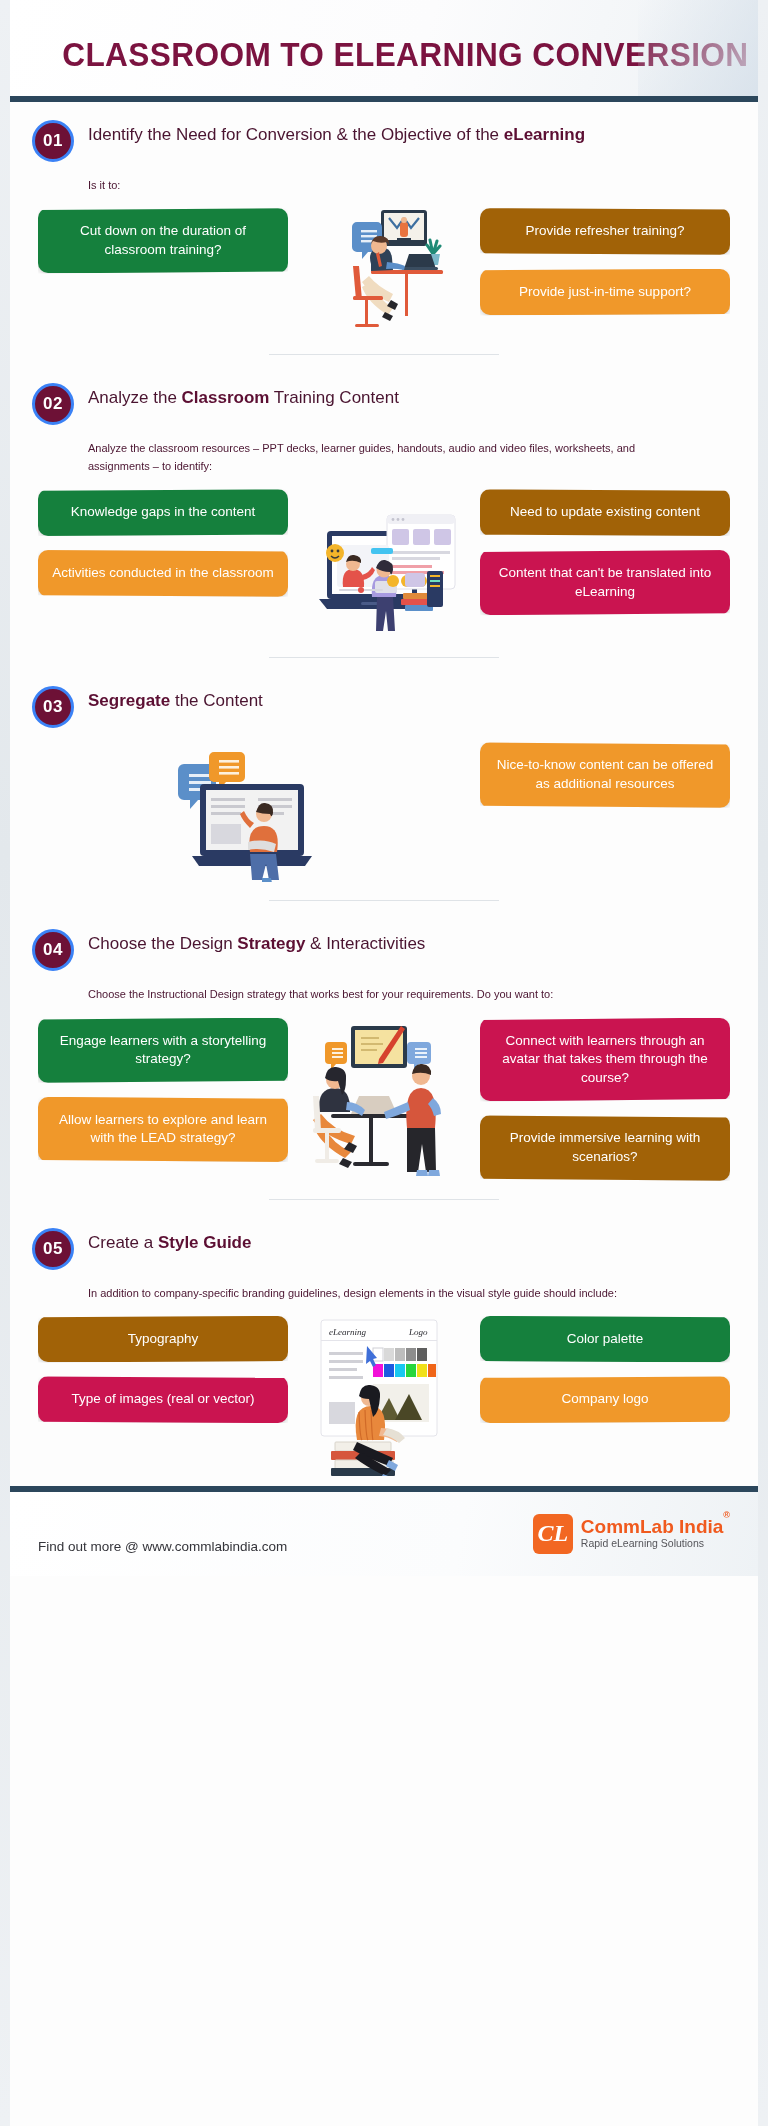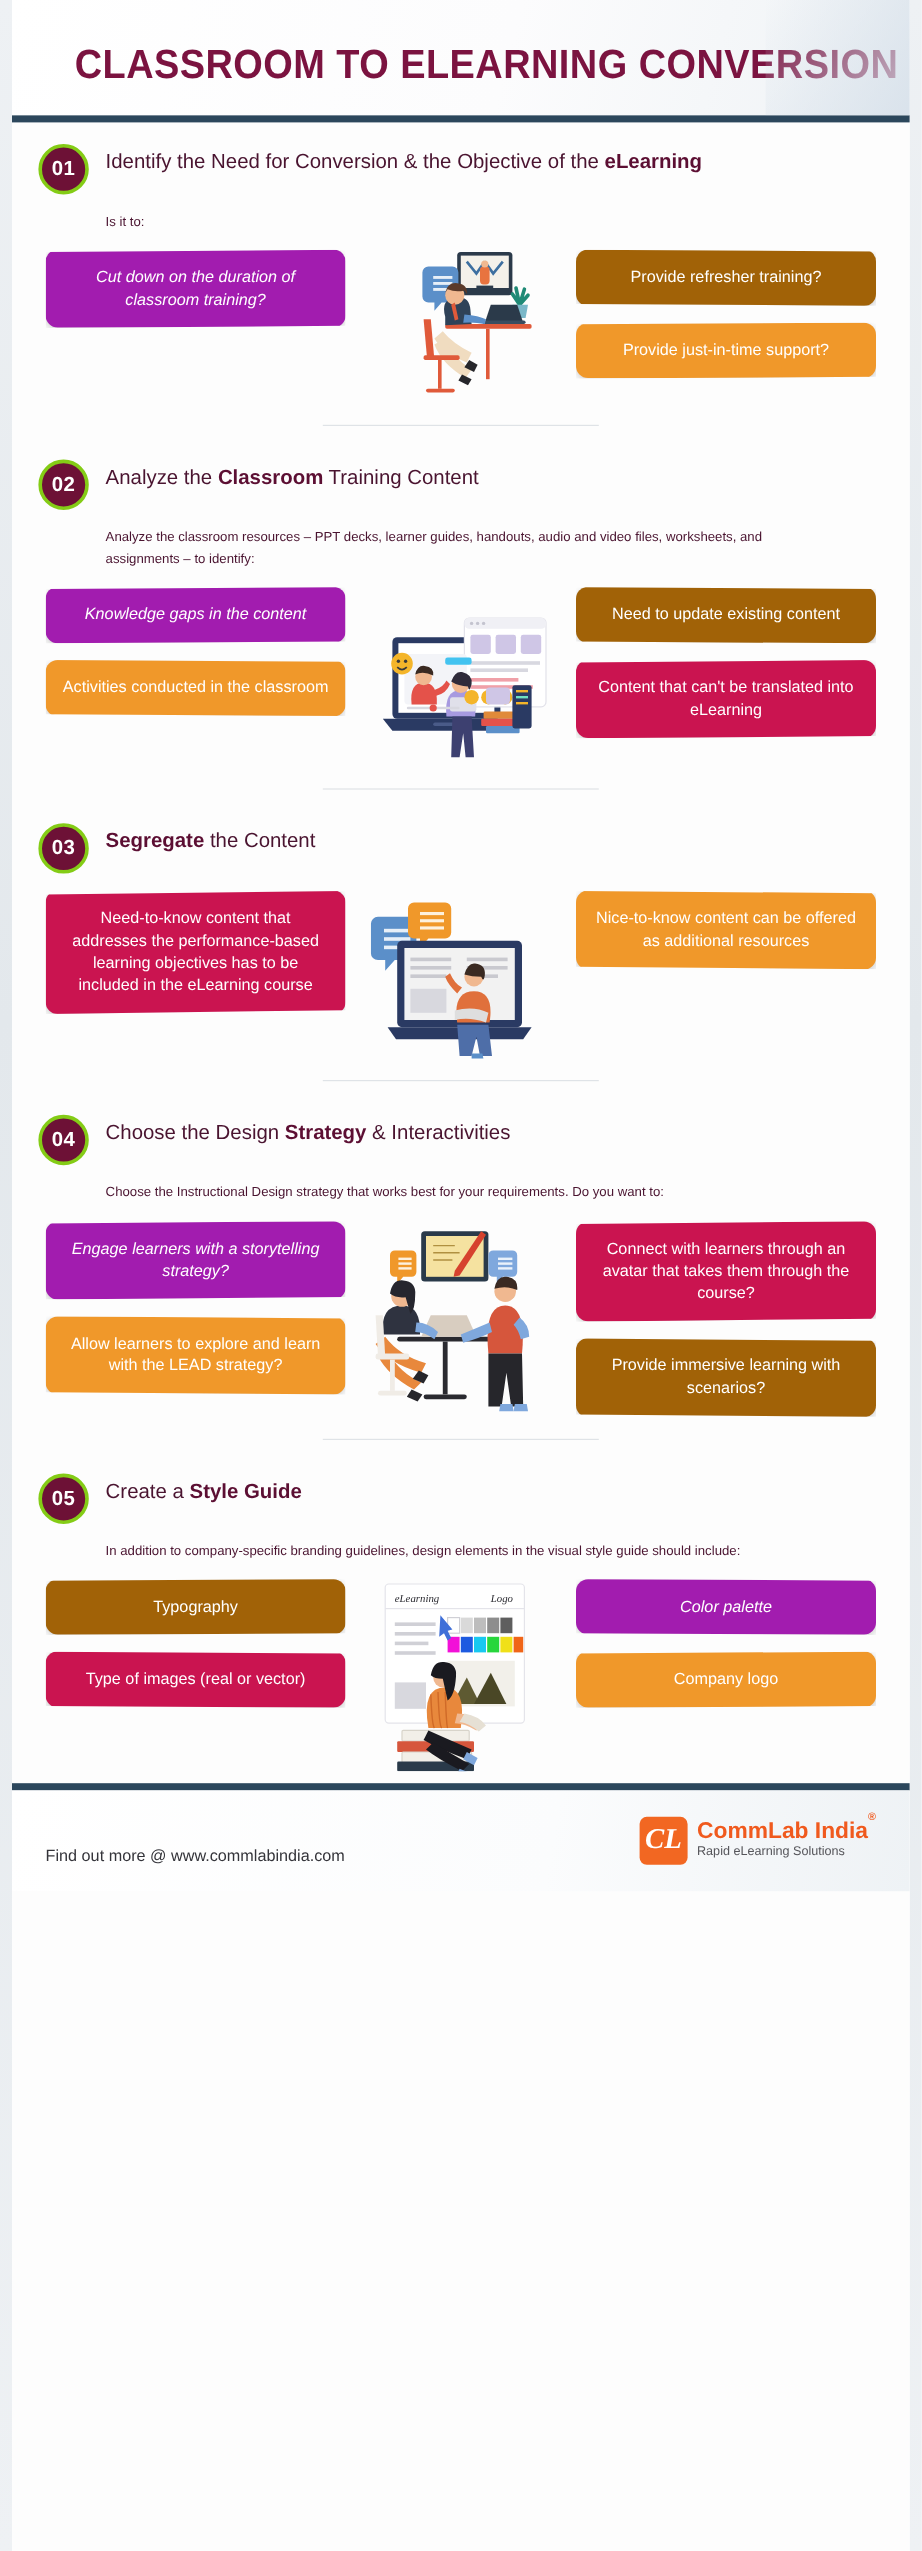--- a/index.html
+++ b/index.html
@@ -82,21 +82,21 @@
     display: flex;
     align-items: flex-start;
     gap: 14px;
   }
 
   .badge {
     flex: 0 0 auto;
     width: 42px; height: 42px;
     border-radius: 50%;
     background: #6d1136;
-    border: 3px solid #84cc16;
+    border: 3px solid #3b82f6;
     color: #ffffff;
     display: flex;
     align-items: center;
     justify-content: center;
     font-family: "Liberation Sans Narrow","Liberation Sans", sans-serif;
     font-size: 17px;
     font-weight: 700;
     letter-spacing: .5px;
     margin-top: 2px;
   }
@@ -152,21 +152,21 @@
   .tag {
     color: #ffffff;
     font-size: 13.5px;
     line-height: 1.38;
     text-align: center;
     padding: 14px 14px;
     border-radius: 10px;
     box-shadow: 0 2px 5px rgba(0,0,0,.16);
     position: relative;
   }
-  .tag.teal   { background: #a21caf; font-style: italic; }
+  .tag.teal   { background: #15803d; }
   .tag.dark   { background: #a16207; }
   .tag.orange { background: #f0982a; }
   .tag.pink   { background: #ca1450; }
 
   
   .skew-a { clip-path: polygon(0% 3%, 100% 0%, 100% 97%, 0% 100%); }
   .skew-b { clip-path: polygon(0% 0%, 100% 3%, 100% 100%, 0% 97%); }
 
   
   .ill { display:block; }
@@ -387,23 +387,20 @@
       </section>
 
       <section class="step">
         <div class="step-head">
           <div class="badge">03</div>
           <div class="step-title"><span></span><b>Segregate</b><span> the Content</span></div>
         </div>
 
         <div class="step-body">
           <div class="cols">
-            <div class="col left">
-              <div class="tag pink skew-a">Need-to-know content that addresses the performance-based learning objectives has to be included in the eLearning course</div>
-            </div>
 
             <div class="art">
               <svg class="ill" width="150" height="140" viewBox="0 0 150 140">
 
                 <path d="M6 22 h26 a6 6 0 0 1 6 6 v24 a6 6 0 0 1 -6 6 h-12 l-8 9 v-9 h-6 a6 6 0 0 1 -6 -6 v-24 a6 6 0 0 1 6 -6z" fill="#5b8fc9"></path>
                 <rect x="11" y="32" width="22" height="3" fill="#e7eff8"></rect>
                 <rect x="11" y="39" width="22" height="3" fill="#e7eff8"></rect>
                 <rect x="11" y="46" width="22" height="3" fill="#e7eff8"></rect>
 
                 <path d="M36 10 h26 a5 5 0 0 1 5 5 v20 a5 5 0 0 1 -5 5 h-14 l-7 8 v-8 h-5 a5 5 0 0 1 -5 -5 v-20 a5 5 0 0 1 5 -5z" fill="#f0982a"></path>

